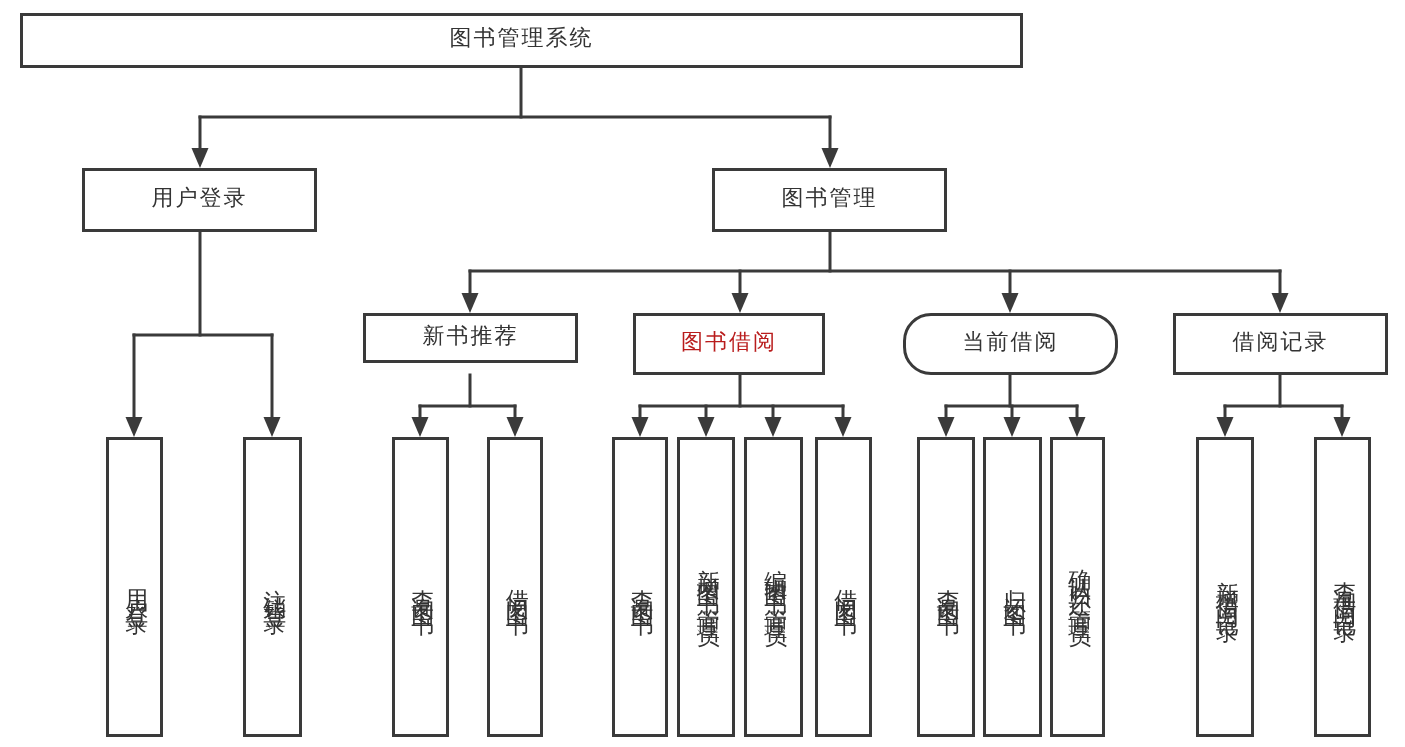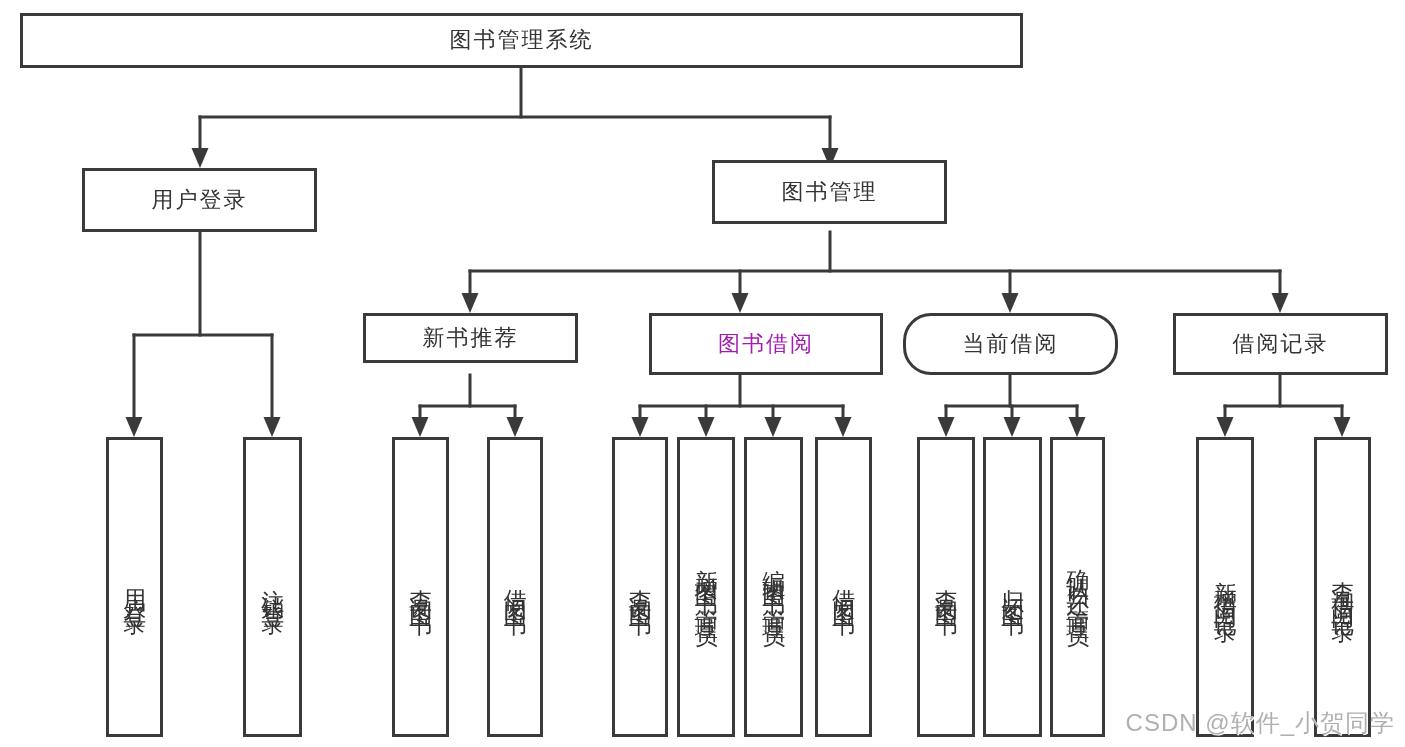--- a/index.html
+++ b/index.html
@@ -2,21 +2,21 @@
 <html><head>
 <meta charset="utf-8">
 <style>
   html,body{margin:0;padding:0;background:#ffffff;}
   body{width:1405px;height:747px;overflow:hidden;font-family:"Liberation Sans",sans-serif;}
   .canvas{position:relative;width:1405px;height:747px;background:#ffffff;}
   .connector-layer{position:absolute;left:0;top:0;width:1405px;height:747px;}
   .node{
     position:absolute;box-sizing:border-box;
     border:3px solid #3a3a3a;background:#ffffff;color:#333333;
-    display:flex;align-items:center;justify-content:center;
+    display:flex;align-items:center;justify-content:center;font-family:Liberation Mono, monospace;
   }
   .node .node-label{
     font-size:22px;letter-spacing:2px;white-space:nowrap;line-height:1.2;
   }
   .node.vertical .node-label{
     writing-mode:vertical-rl;text-orientation:mixed;
     font-size:23px;letter-spacing:8px;
   }
   .watermark{
     position:absolute;right:10px;bottom:8px;
@@ -82,27 +82,27 @@
       <line x1="1342" y1="406" x2="1342" y2="421" stroke="#3a3a3a" stroke-width="3" stroke-linecap="square"></line>
       <polygon points="1333.5,417 1350.5,417 1342,437" fill="#3a3a3a"></polygon>
     </svg>
   <div id="nodes">
       <div class="node" style="left: 20px; top: 13px; width: 1003px; height: 55px; border-color: rgb(58, 58, 58); color: rgb(51, 51, 51);">
         <span class="node-label">图书管理系统</span>
       </div>
       <div class="node" style="left: 82px; top: 168px; width: 235px; height: 64px; border-color: rgb(58, 58, 58); color: rgb(51, 51, 51);">
         <span class="node-label">用户登录</span>
       </div>
-      <div class="node" style="left: 712px; top: 160px; width: 235px; height: 64px; border-color: rgb(58, 58, 58); color: rgb(51, 51, 51);">
+      <div class="node" style="left: 712px; top: 168px; width: 235px; height: 64px; border-color: rgb(58, 58, 58); color: rgb(51, 51, 51);">
         <span class="node-label">图书管理</span>
       </div>
       <div class="node" style="left: 363px; top: 313px; width: 215px; height: 50px; border-color: rgb(58, 58, 58); color: rgb(51, 51, 51);">
         <span class="node-label">新书推荐</span>
       </div>
-      <div class="node" style="left: 633px; top: 313px; width: 234px; height: 62px; border-color: rgb(58, 58, 58); color: #a21caf; margin-left: 16px;">
+      <div class="node" style="left: 633px; top: 313px; width: 192px; height: 62px; border-color: rgb(58, 58, 58); color: #b91c1c;">
         <span class="node-label">图书借阅</span>
       </div>
       <div class="node" style="left: 903px; top: 313px; width: 215px; height: 62px; border-color: rgb(58, 58, 58); color: rgb(51, 51, 51); border-radius: 28px;">
         <span class="node-label">当前借阅</span>
       </div>
       <div class="node" style="left: 1173px; top: 313px; width: 215px; height: 62px; border-color: rgb(58, 58, 58); color: rgb(51, 51, 51);">
         <span class="node-label">借阅记录</span>
       </div>
       <div class="node vertical" style="left: 106px; top: 437px; width: 57px; height: 300px; border-color: rgb(58, 58, 58); color: rgb(51, 51, 51);">
         <span class="node-label">用户登录</span>
@@ -137,14 +137,13 @@
       <div class="node vertical" style="left: 1050px; top: 437px; width: 55px; height: 300px; border-color: rgb(58, 58, 58); color: rgb(51, 51, 51);">
         <span class="node-label">确认归还（管理员）</span>
       </div>
       <div class="node vertical" style="left: 1196px; top: 437px; width: 58px; height: 300px; border-color: rgb(58, 58, 58); color: rgb(51, 51, 51);">
         <span class="node-label">新增借阅记录</span>
       </div>
       <div class="node vertical" style="left: 1314px; top: 437px; width: 57px; height: 300px; border-color: rgb(58, 58, 58); color: rgb(51, 51, 51);">
         <span class="node-label">查询借阅记录</span>
       </div>
     </div>
-  <div class="watermark">CSDN @软件_小贺同学</div>
 </div>
 
 </body></html>

